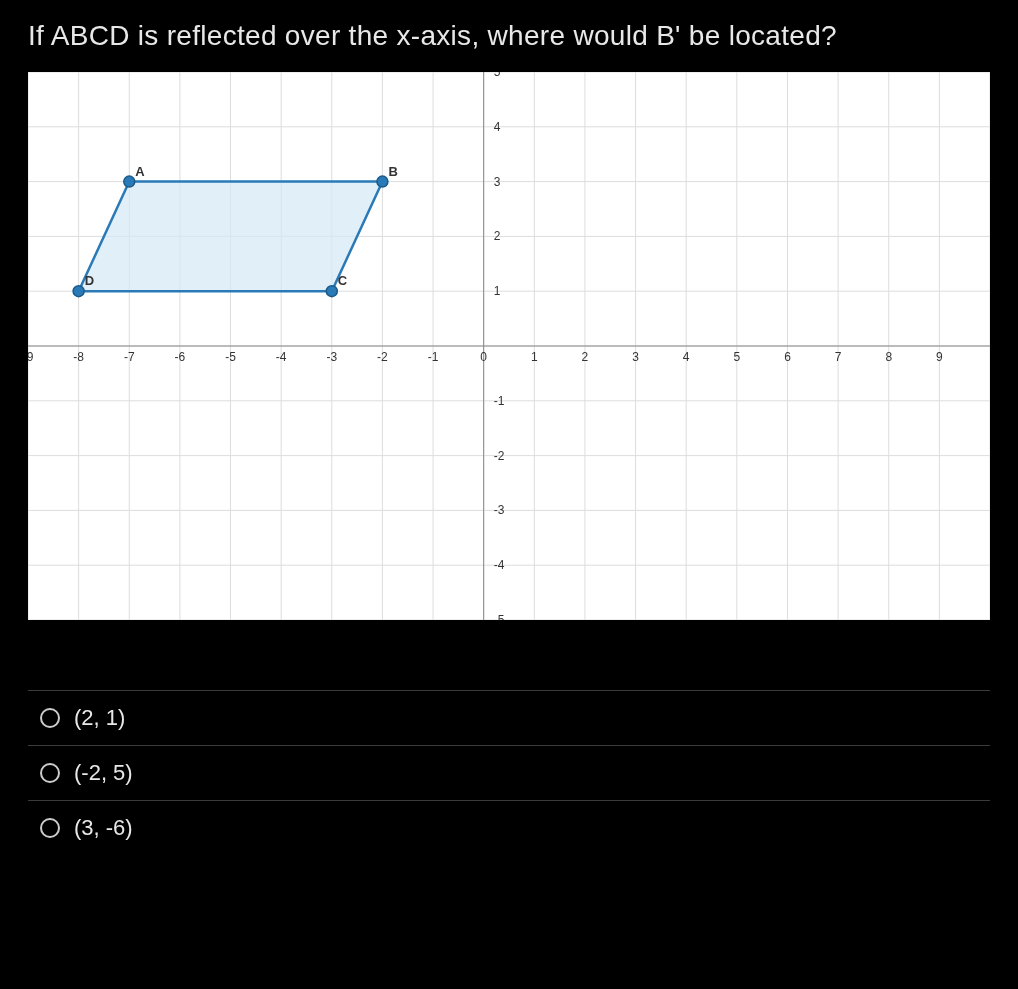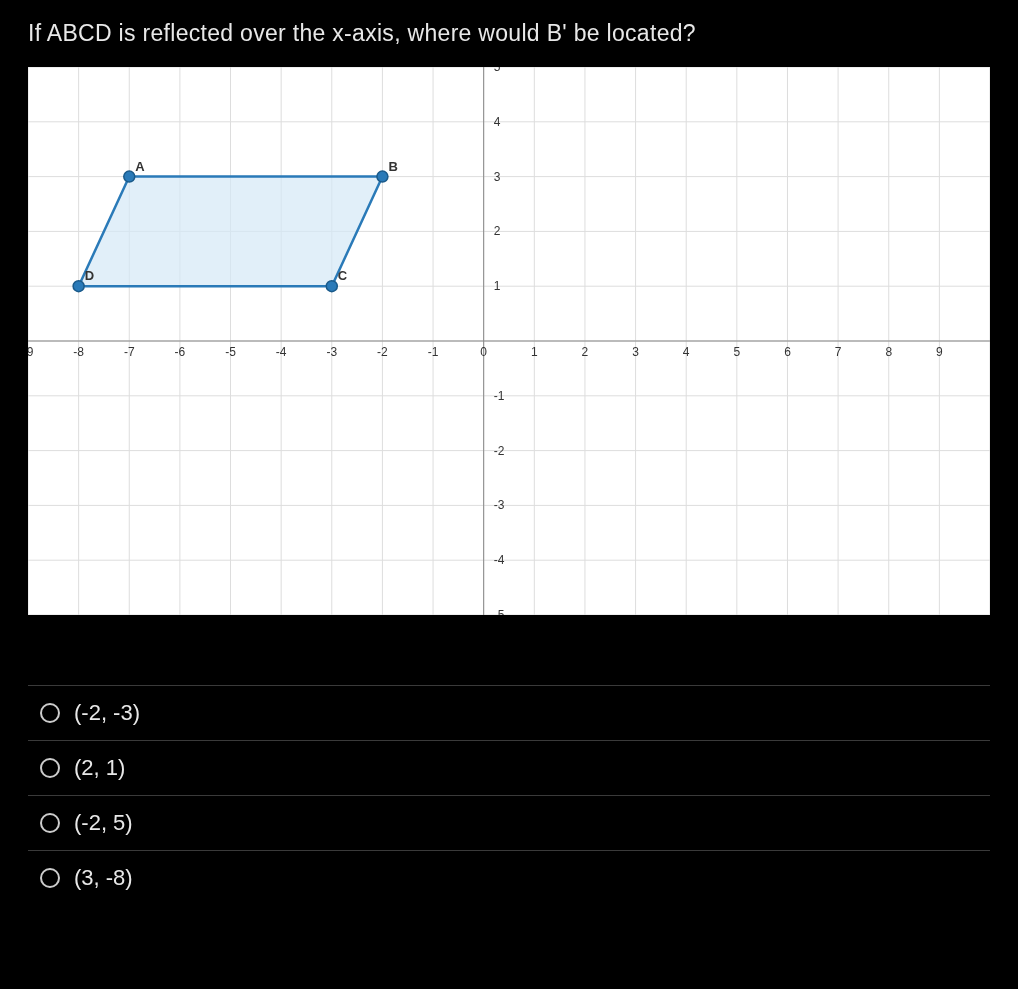--- a/index.html
+++ b/index.html
@@ -9,21 +9,21 @@
     }
     body {
       background: #000;
       color: #fff;
       font-family: Arial, sans-serif;
       width: 1018px;
       height: 989px;
       padding: 20px 28px;
     }
     .question-text {
-      font-size: 23px;
+      font-size: 28px;
       font-weight: 300;
       margin-bottom: 20px;
       color: #e8e8e8;
       letter-spacing: 0.3px;
     }
     .chart-container {
       background: #fff;
       width: 100%;
       height: 548px;
       position: relative;
@@ -175,27 +175,23 @@
         <text x="465.6842105263158" y="442.40000000000003" text-anchor="start" class="axis-label">-3</text>
         <text x="465.6842105263158" y="497.2" text-anchor="start" class="axis-label">-4</text>
         <text x="465.6842105263158" y="552" text-anchor="start" class="axis-label">-5</text>
       </g>
   </svg>
 </div>
 
 <div class="answers">
   <div class="answer-row">
     <div class="radio-circle"></div>
-    <div class="answer-label">(-2, -3)</div>
-  </div>
-  <div class="answer-row">
-    <div class="radio-circle"></div>
     <div class="answer-label">(2, 1)</div>
   </div>
   <div class="answer-row">
     <div class="radio-circle"></div>
     <div class="answer-label">(-2, 5)</div>
   </div>
   <div class="answer-row">
     <div class="radio-circle"></div>
-    <div class="answer-label">(3, -8)</div>
+    <div class="answer-label">(3, -6)</div>
   </div>
 </div>
 
 </body></html>

